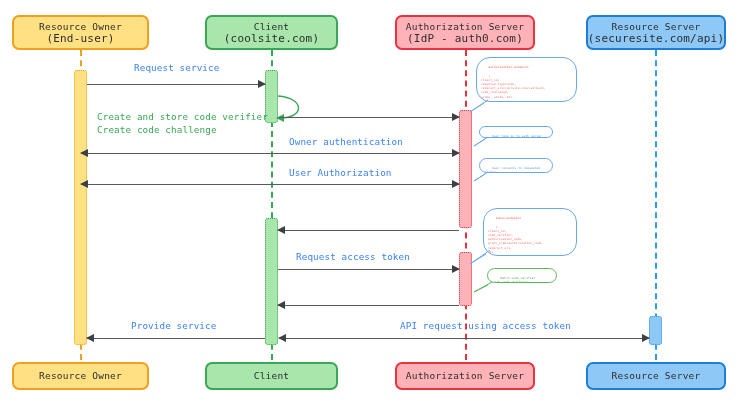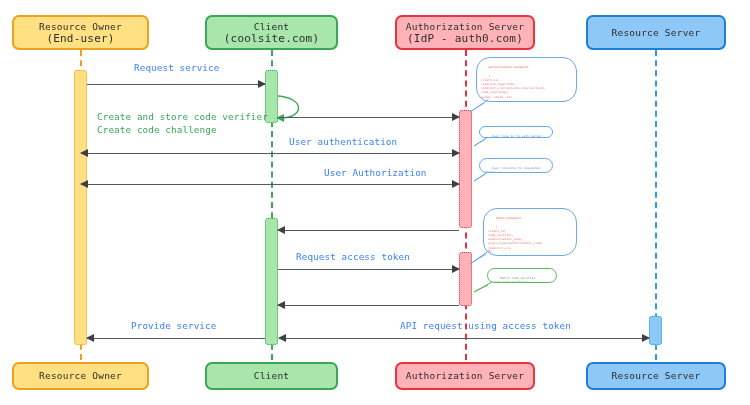--- a/index.html
+++ b/index.html
@@ -136,48 +136,49 @@
     <div class="l2">(coolsite.com)</div>
   </div>
 
   <div class="actor-box" style="left:395px;top:15px;width:140px;height:35px;background:#ffb3b8;border-color:#e8323f;">
     <div>Authorization Server</div>
     <div class="l2">(IdP - auth0.com)</div>
   </div>
 
   <div class="actor-box" style="left:586px;top:15px;width:140px;height:35px;background:#8ec8f6;border-color:#1d7fd4;">
     <div>Resource Server</div>
+    <div class="l2">(securesite.com/api)</div>
   </div>
 
   <div class="msg-label" style="left:134px;top:62px;">Request service</div>
   <div class="msg" style="left:87px;top:84px;width:178px;">
     <div class="line"></div>
       <div class="ahead-r"></div>
   </div>
 
   <svg class="selfloop" style="left:265px;top:92px;width:48px;height:32px;" viewBox="0 0 48 32">
     <path d="M13 4 C 40 6, 40 26, 15 26" fill="none" stroke="#3aa757" stroke-width="1.4"></path>
     <polygon points="19,22 19,30 11,26" fill="#3aa757"></polygon>
   </svg>
   <div class="note-label" style="left:97px;top:110px;">Create and store code verifier
 Create code challenge</div>
 
   <div class="msg" style="left:278px;top:117px;width:181px;">
     <div class="line"></div>
       <div class="ahead-r"></div>
   </div>
 
-  <div class="msg-label" style="left:289px;top:136px;">User authentication</div>
+  <div class="msg-label" style="left:289px;top:136px;">Owner authentication</div>
   <div class="msg" style="left:81px;top:153px;width:378px;">
     <div class="line"></div>
       <div class="ahead-r"></div>
       <div class="ahead-l"></div>
   </div>
 
-  <div class="msg-label" style="left:289px;top:167px;margin-left:35px;">User Authorization</div>
+  <div class="msg-label" style="left:289px;top:167px;">User Authorization</div>
   <div class="msg" style="left:81px;top:184px;width:378px;">
     <div class="line"></div>
       <div class="ahead-r"></div>
       <div class="ahead-l"></div>
   </div>
 
   <div class="msg" style="left:278px;top:230px;width:181px;">
     <div class="line"></div>
       <div class="ahead-l"></div>
   </div>

